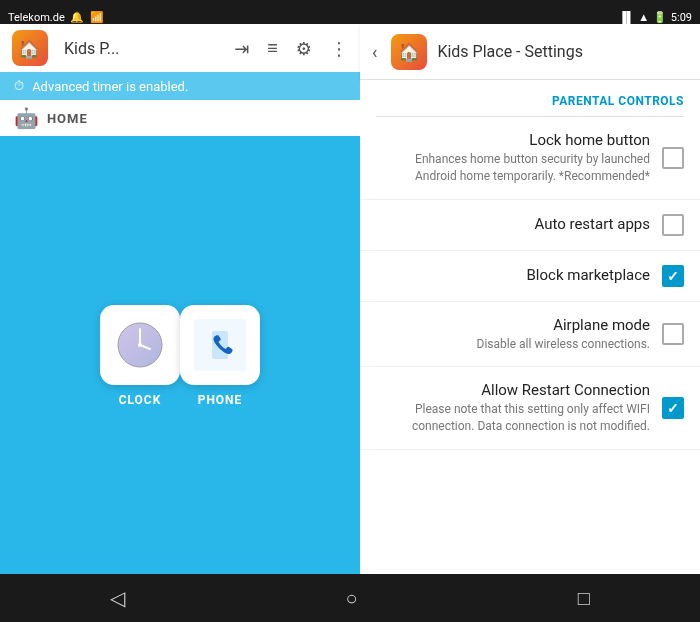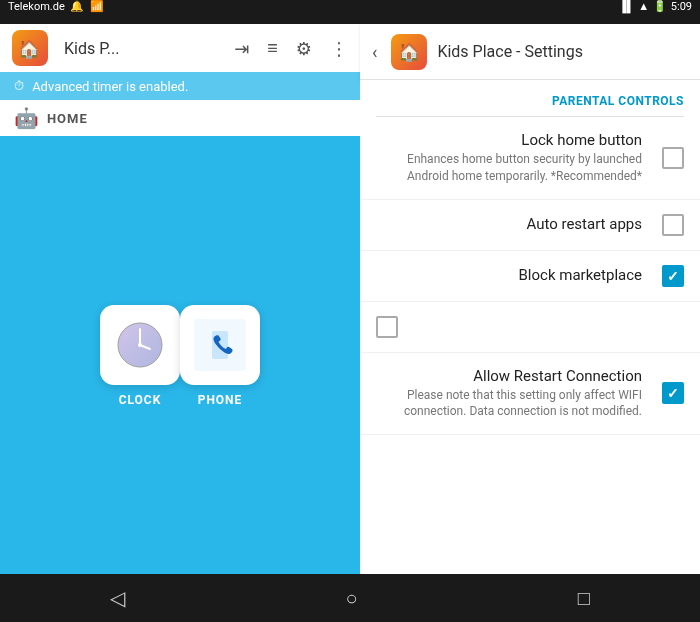--- a/index.html
+++ b/index.html
@@ -4,21 +4,21 @@
   <style>
     * { margin: 0; padding: 0; box-sizing: border-box; }
     body { width: 700px; height: 622px; overflow: hidden; font-family: 'Roboto', Arial, sans-serif; display: flex; flex-direction: column; background: #000; }
 
     
     .status-bar {
       height: 24px;
       background: #1a1a1a;
       display: flex;
       justify-content: space-between;
-      align-items: flex-start;
+      align-items: flex-end;
       padding: 0 8px;
       color: #fff;
       font-size: 11px;
     }
     .status-bar-left { display: flex; align-items: center; gap: 6px; }
     .status-bar-right { display: flex; align-items: center; gap: 4px; font-size: 11px; }
 
     
     .main-content {
       flex: 1;
@@ -196,21 +196,21 @@
       height: 1px;
       background: #e0e0e0;
       margin: 0 16px;
     }
 
     .setting-item {
       display: flex;
       align-items: center;
       padding: 14px 16px;
       border-bottom: 1px solid #f0f0f0;
-      gap: 20px;
+      gap: 12px;
     }
     .setting-text {
       flex: 1;
     }
     .setting-title {
       font-size: 15px;
       color: #222;
       font-weight: 400;
       margin-bottom: 2px;
     }
@@ -362,20 +362,24 @@
       </div>
 
       <div class="setting-item">
         <div class="setting-text">
           <div class="setting-title">Block marketplace</div>
         </div>
         <div class="checkbox checked"></div>
       </div>
 
       <div class="setting-item">
+        <div class="setting-text">
+          <div class="setting-title">Airplane mode</div>
+          <div class="setting-desc">Disable all wireless connections.</div>
+        </div>
         <div class="checkbox"></div>
       </div>
 
       <div class="setting-item">
         <div class="setting-text">
           <div class="setting-title">Allow Restart Connection</div>
           <div class="setting-desc">Please note that this setting only affect WIFI connection. Data connection is not modified.</div>
         </div>
         <div class="checkbox checked"></div>
       </div>

